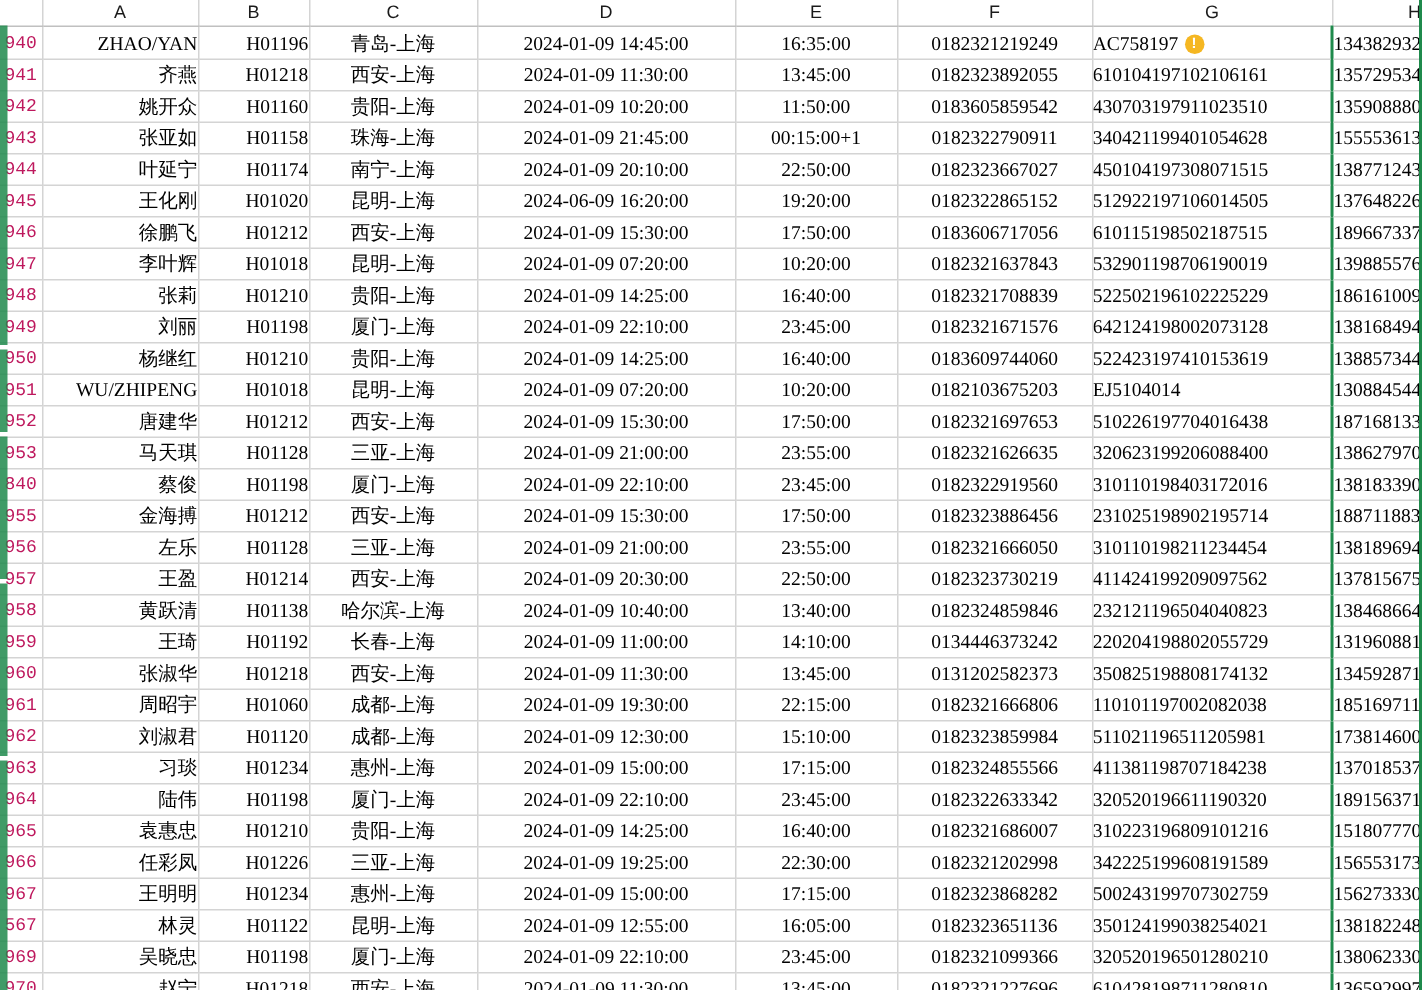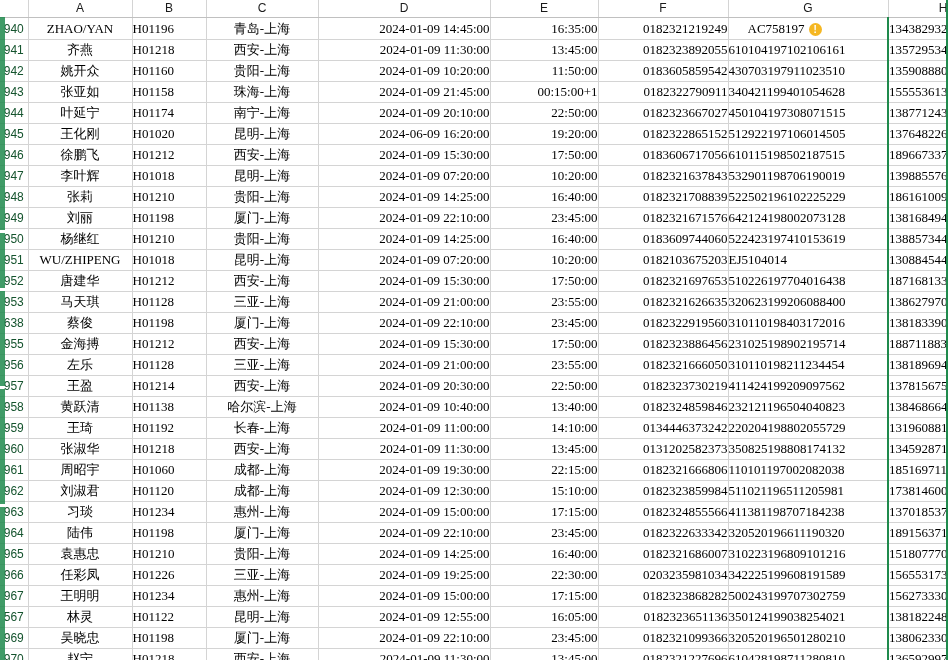--- a/index.html
+++ b/index.html
@@ -51,44 +51,44 @@
   }
   th.corner {
     width: 28px;
     background: #ffffff;
     border-right: 1px solid #c0c0c0;
   }
   
   td.rownum {
     width: 28px;
     text-align: center;
-    font-family: Liberation Sans, sans-serif;
+    font-family: Liberation Mono, monospace;
     font-size: 12px;
-    color: #14532d;
+    color: #be185d;
     background: #ffffff;
     border-right: 1px solid #c9c9c9;
     font-weight: bold;
   }
   
   col.c-rownum { width: 28px; }
   col.c-a { width: 104px; }
   col.c-b { width: 74px; }
   col.c-c { width: 112px; }
   col.c-d { width: 172px; }
   col.c-e { width: 108px; }
   col.c-f { width: 130px; }
   col.c-g { width: 160px; }
   col.c-h { width: 110px; }
 
-  td.col-a { padding-left: 3px; text-align: center; }
-  td.col-b { padding-left: 4px; text-align: left; }
+  td.col-a { padding-left: 3px; text-align: right; }
+  td.col-b { padding-left: 4px; text-align: right; }
   td.col-c { padding-left: 6px; text-align: center; }
-  td.col-d { padding-left: 8px; text-align: right; }
-  td.col-e { padding-left: 6px; text-align: right; }
-  td.col-f { padding-left: 4px; text-align: right; }
+  td.col-d { padding-left: 8px; text-align: center; }
+  td.col-e { padding-left: 6px; text-align: center; }
+  td.col-f { padding-left: 4px; text-align: center; }
   td.col-g { padding-left: 4px; text-align: left; }
   td.col-h { padding-left: 4px; text-align: left; }
 
   
   td.col-h {
     border-left: 2px solid #1f8a4c;
     border-right: none;
   }
   .sel-right-edge {
     position: absolute;
@@ -187,21 +187,21 @@
           </td>
           <td class="col-d">
             <span class="cell-inner">2024-01-09 14:45:00</span>
           </td>
           <td class="col-e">
             <span class="cell-inner">16:35:00</span>
           </td>
           <td class="col-f">
             <span class="cell-inner">0182321219249</span>
           </td>
-          <td class="col-g" style="position: relative;"><span class="cell-inner" style="display: inline-block; vertical-align: middle; margin-left: 19px;">AC758197</span><span class="badge">!</span></td>
+          <td class="col-g" style="position: relative;"><span class="cell-inner" style="display: inline-block; vertical-align: middle;">AC758197</span><span class="badge">!</span></td>
           <td class="col-h">
             <span class="cell-inner">134382932</span>
           </td>
         </tr>
         <tr>
           <td class="rownum">941</td>
           <td class="col-a">
             <span class="cell-inner">齐燕</span>
           </td>
           <td class="col-b">
@@ -544,21 +544,21 @@
             <span class="cell-inner">0182321626635</span>
           </td>
           <td class="col-g">
             <span class="cell-inner">320623199206088400</span>
           </td>
           <td class="col-h">
             <span class="cell-inner">138627970</span>
           </td>
         </tr>
         <tr>
-          <td class="rownum">638</td>
+          <td class="rownum">840</td>
           <td class="col-a">
             <span class="cell-inner">蔡俊</span>
           </td>
           <td class="col-b">
             <span class="cell-inner">H01198</span>
           </td>
           <td class="col-c">
             <span class="cell-inner">厦门-上海</span>
           </td>
           <td class="col-d">
@@ -885,21 +885,21 @@
           <td class="col-c">
             <span class="cell-inner">三亚-上海</span>
           </td>
           <td class="col-d">
             <span class="cell-inner">2024-01-09 19:25:00</span>
           </td>
           <td class="col-e">
             <span class="cell-inner">22:30:00</span>
           </td>
           <td class="col-f">
-            <span class="cell-inner">0203235981034</span>
+            <span class="cell-inner">0182321202998</span>
           </td>
           <td class="col-g">
             <span class="cell-inner">342225199608191589</span>
           </td>
           <td class="col-h">
             <span class="cell-inner">156553173</span>
           </td>
         </tr>
         <tr>
           <td class="rownum">967</td>

